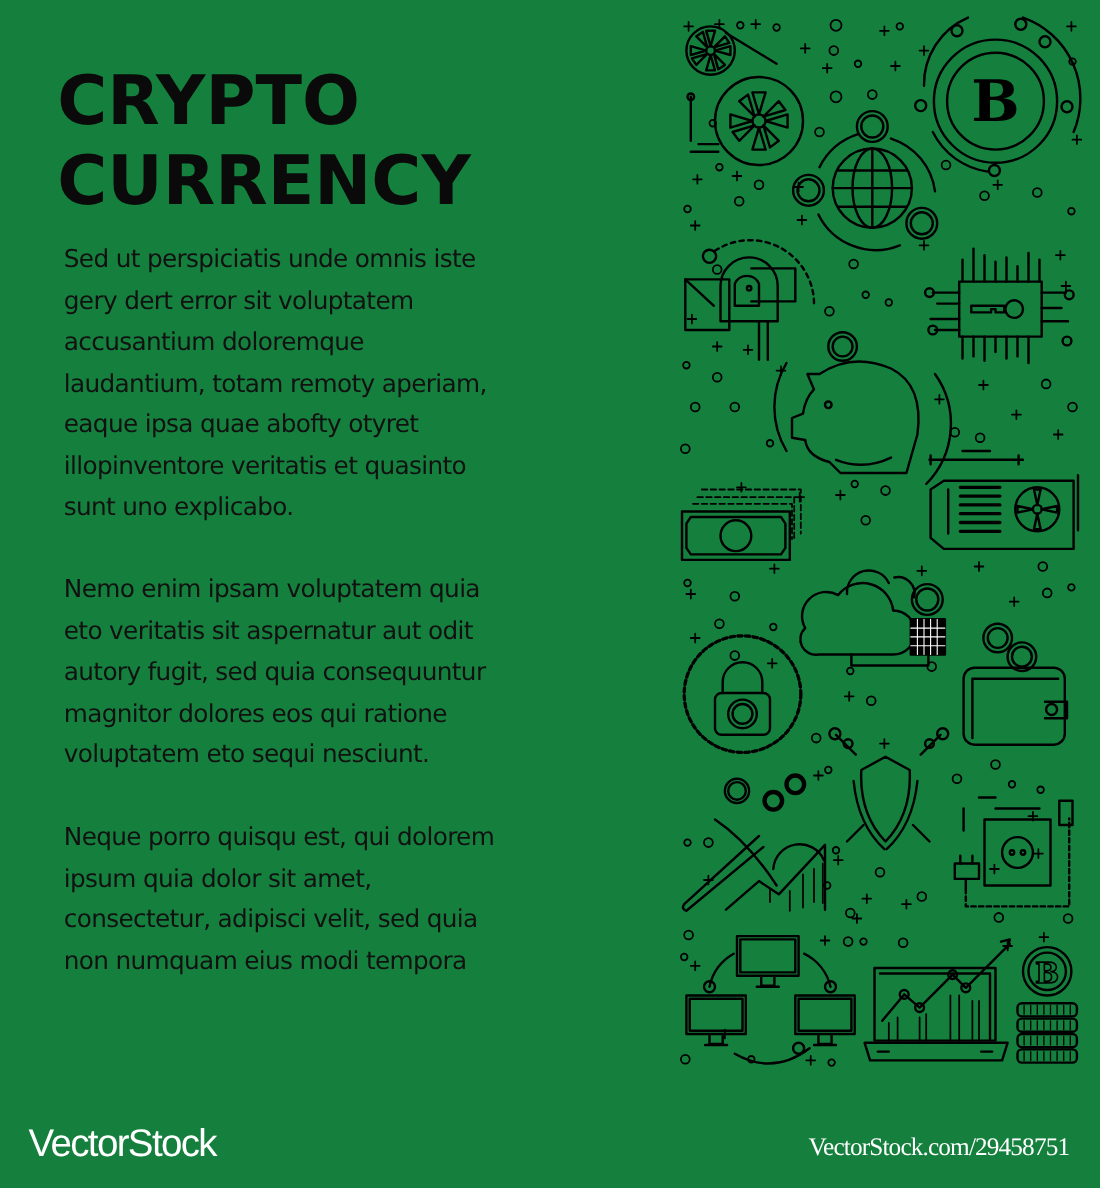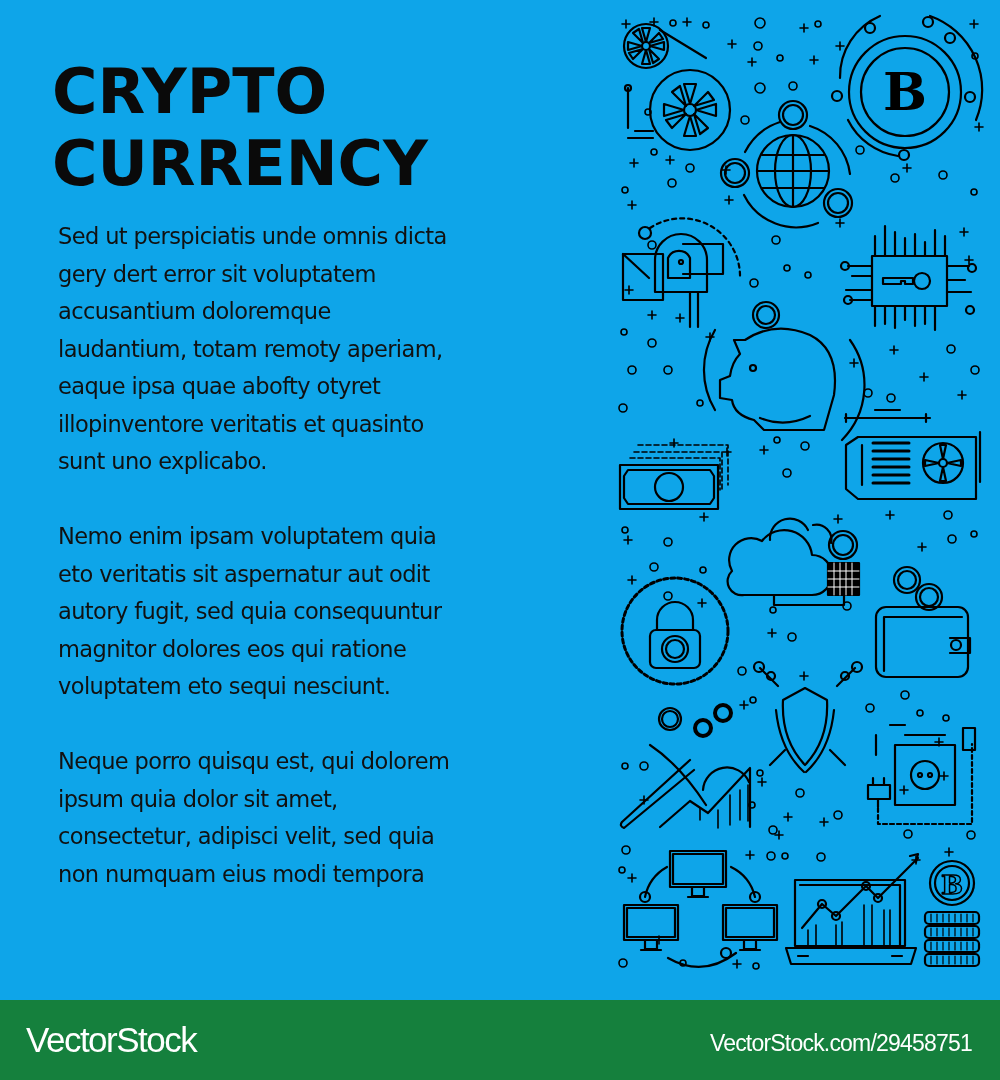--- a/index.html
+++ b/index.html
@@ -1,19 +1,19 @@
 <!DOCTYPE html>
 <html><head>
   <meta charset="utf-8">
   <style>
     * { margin: 0; padding: 0; box-sizing: border-box; }
     html, body { width: 1000px; height: 1080px; background: #ffffff; overflow: hidden; }
     body { position: relative; font-family: "Liberation Sans", sans-serif; color: #111; }
 
-    .poster { position: absolute; left: 0; top: 0; width: 1000px; height: 1000px; background: #0ea5e9; }
+    .poster { position: absolute; left: 0; top: 0; width: 1000px; height: 1000px; background: #15803d; }
 
     .title {
       position: absolute; left: 52px; top: 56px;
       font-family: "DejaVu Sans", sans-serif; font-weight: bold;
       font-size: 62px; line-height: 72px; letter-spacing: 0px; color: #0a0a0a;
     }
     .title span { display: block; }
 
     .body-text {
       position: absolute; left: 58px; top: 218px; width: 480px;
@@ -29,36 +29,36 @@
     .footer {
       position: absolute; left: 0; top: 1000px; width: 1000px; height: 80px;
       background: #15803d; color: #fff;
     }
     .footer .brand {
       position: absolute; left: 26px; top: 20px;
       font-family: "Liberation Sans", sans-serif; font-size: 35px; letter-spacing: -1.5px;
     }
     .footer .ref {
       position: absolute; right: 28px; top: 30px;
-      font-family: Liberation Sans, sans-serif; font-size: 23px; letter-spacing: -0.8px;
+      font-family: Liberation Serif, serif; font-size: 23px; letter-spacing: -0.8px;
     }
   </style>
 </head>
 <body>
 
 <div class="poster">
 
   <h1 class="title">
     <span>CRYPTO</span>
     <span>CURRENCY</span>
   </h1>
 
   <div class="body-text">
     <p>
-      <span>Sed ut perspiciatis unde omnis dicta</span>
+      <span>Sed ut perspiciatis unde omnis iste</span>
       <span>gery dert error sit voluptatem</span>
       <span>accusantium doloremque</span>
       <span>laudantium, totam remoty aperiam,</span>
       <span>eaque ipsa quae abofty otyret</span>
       <span>illopinventore veritatis et quasinto</span>
       <span>sunt uno explicabo.</span>
     </p>
     <p>
       <span>Nemo enim ipsam voluptatem quia</span>
       <span>eto veritatis sit aspernatur aut odit</span>

